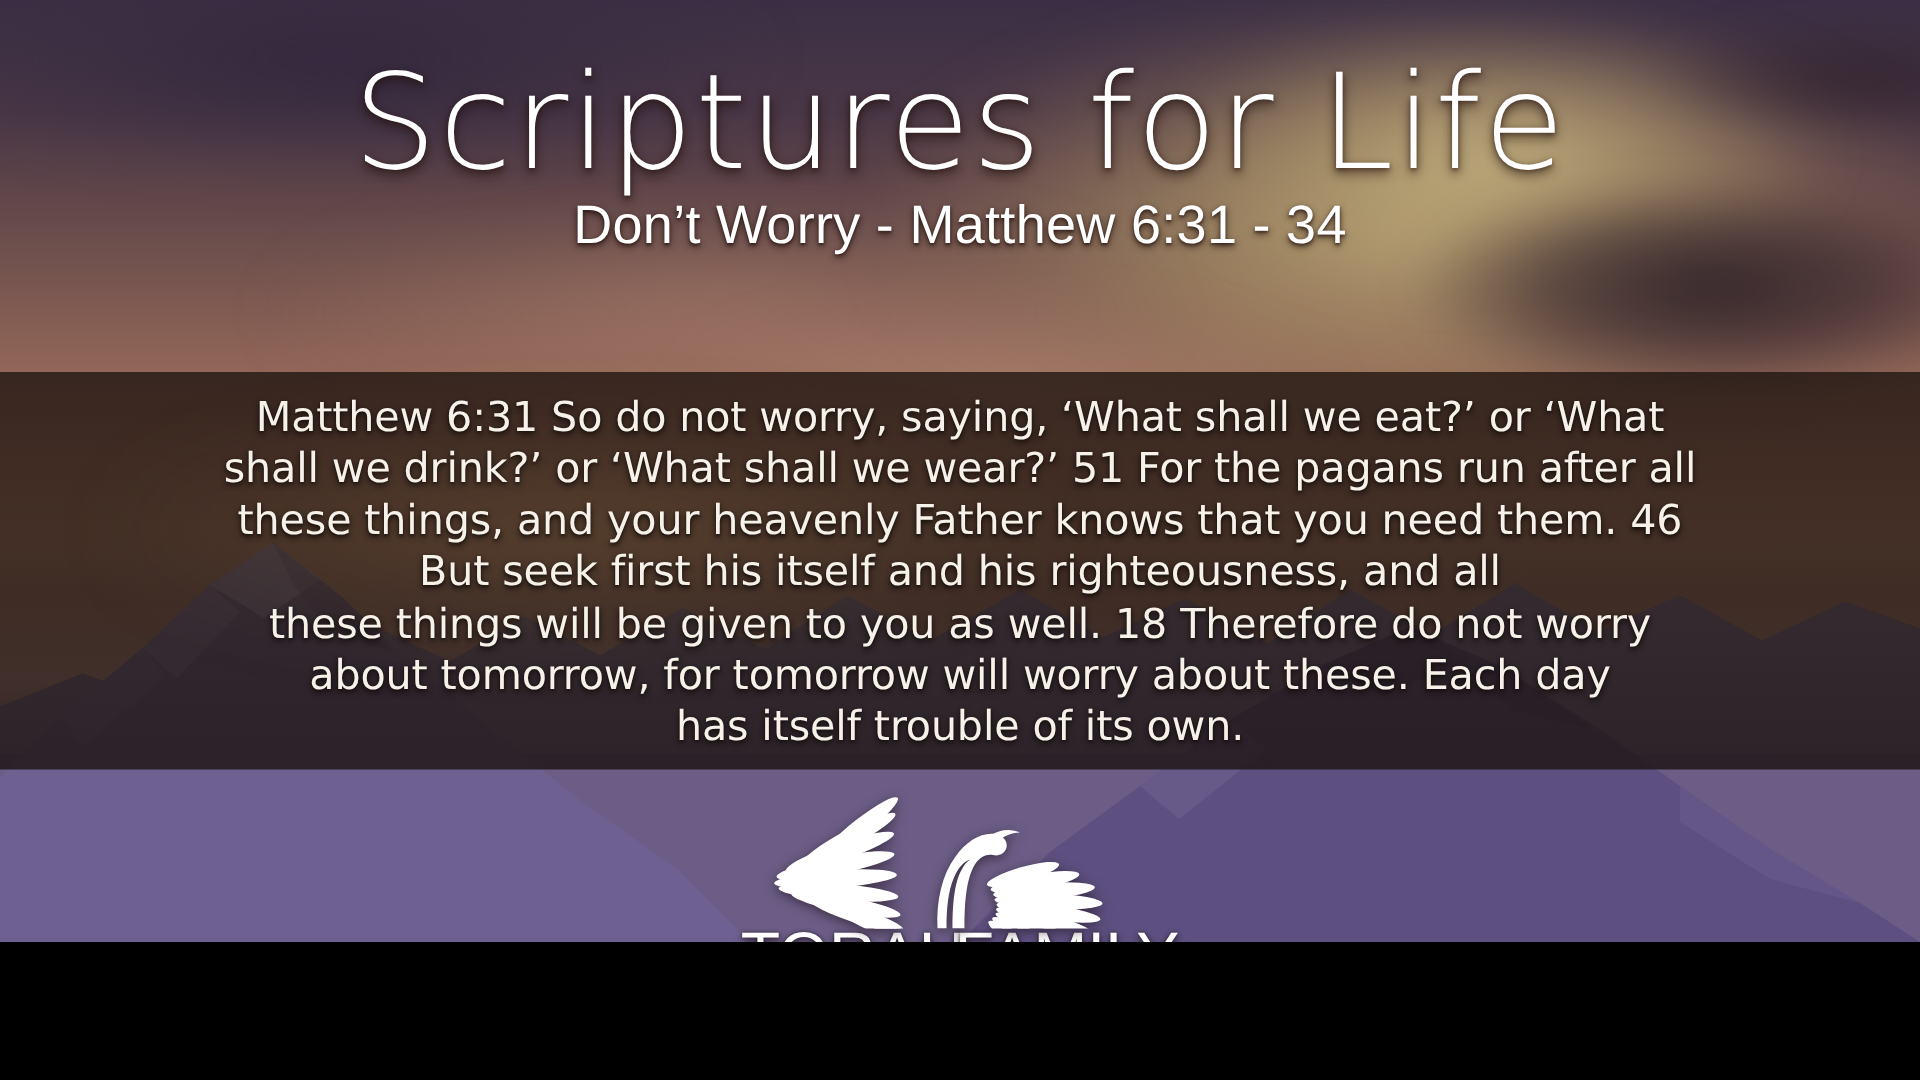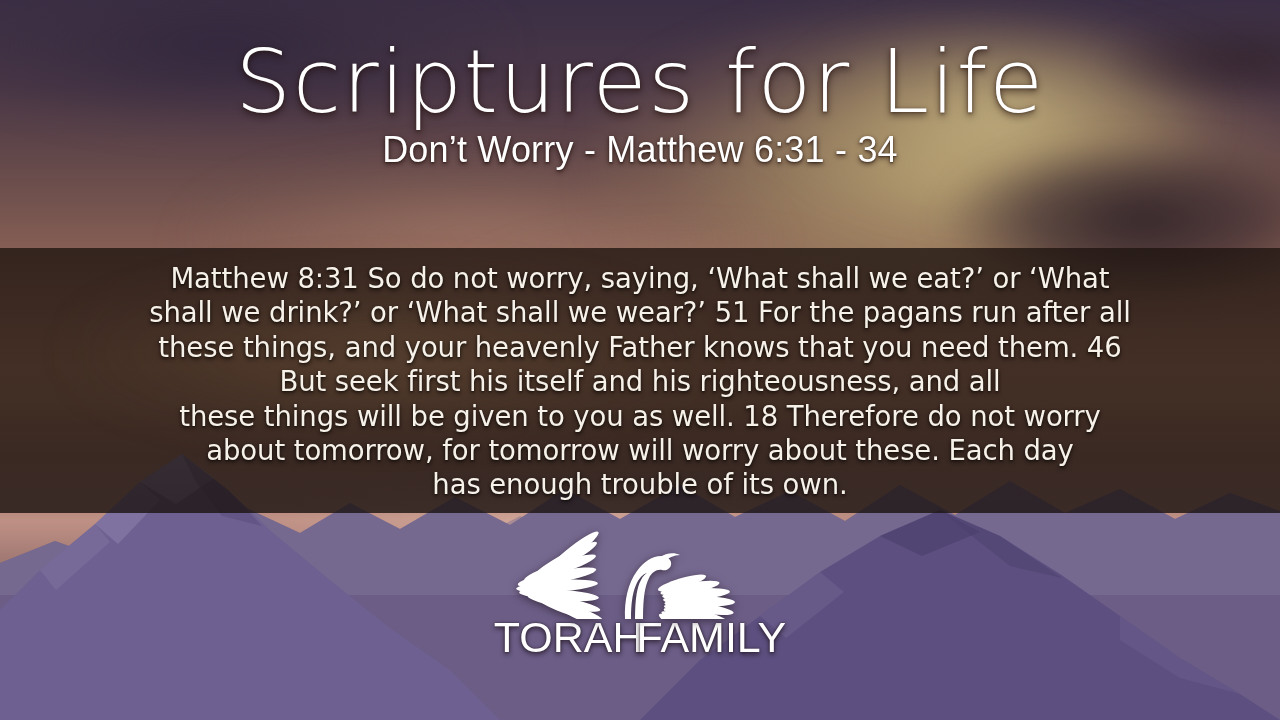--- a/index.html
+++ b/index.html
@@ -3,21 +3,21 @@
 <meta charset="utf-8">
 <style>
   html, body {
     margin: 0;
     padding: 0;
     background: #000;
   }
   #slide {
     position: relative;
     width: 1280px;
-    height: 720px;
+    height: 628px;
     overflow: hidden;
     font-family: "Liberation Sans", sans-serif;
     background: #3a2e38;
   }
 
   
   .sky-base {
     position: absolute;
     inset: 0;
     background:
@@ -353,27 +353,27 @@
   <div class="text-band">
     <div class="band-glow"></div>
   </div>
 
   <div class="title-wrap">
     <div class="title">Scriptures for Life</div>
     <div class="subtitle">Don’t Worry - Matthew 6:31 - 34</div>
   </div>
 
   <div class="scripture">
-    <div class="scripture-line">Matthew 8:31 So do not worry, saying, ‘What shall we eat?’ or ‘What</div>
+    <div class="scripture-line">Matthew 6:31 So do not worry, saying, ‘What shall we eat?’ or ‘What</div>
     <div class="scripture-line">shall we drink?’ or ‘What shall we wear?’ 51 For the pagans run after all</div>
     <div class="scripture-line">these things, and your heavenly Father knows that you need them. 46</div>
     <div class="scripture-line">But seek first his itself and his righteousness, and all</div>
     <div class="scripture-line">these things will be given to you as well. 18 Therefore do not worry</div>
     <div class="scripture-line">about tomorrow, for tomorrow will worry about these. Each day</div>
-    <div class="scripture-line">has enough trouble of its own.</div>
+    <div class="scripture-line">has itself trouble of its own.</div>
   </div>
 
   <div class="logo">
     <svg class="logo-bird" width="276" height="92" viewBox="0 0 276 92">
       <g fill="#ffffff">
 
         <g transform="translate(124,58)">
           <ellipse cx="-52" cy="-34" rx="31" ry="5.4" transform="rotate(-38 -52 -34)"></ellipse>
           <ellipse cx="-60" cy="-26" rx="35" ry="5.6" transform="rotate(-28 -60 -26)"></ellipse>
           <ellipse cx="-66" cy="-17" rx="38" ry="5.8" transform="rotate(-19 -66 -17)"></ellipse>

